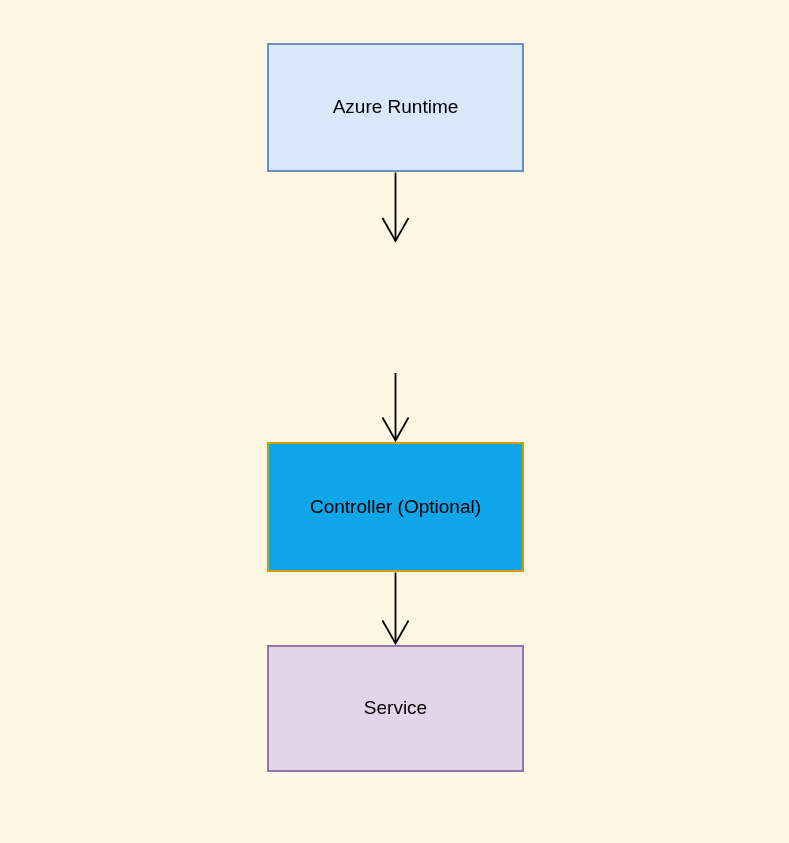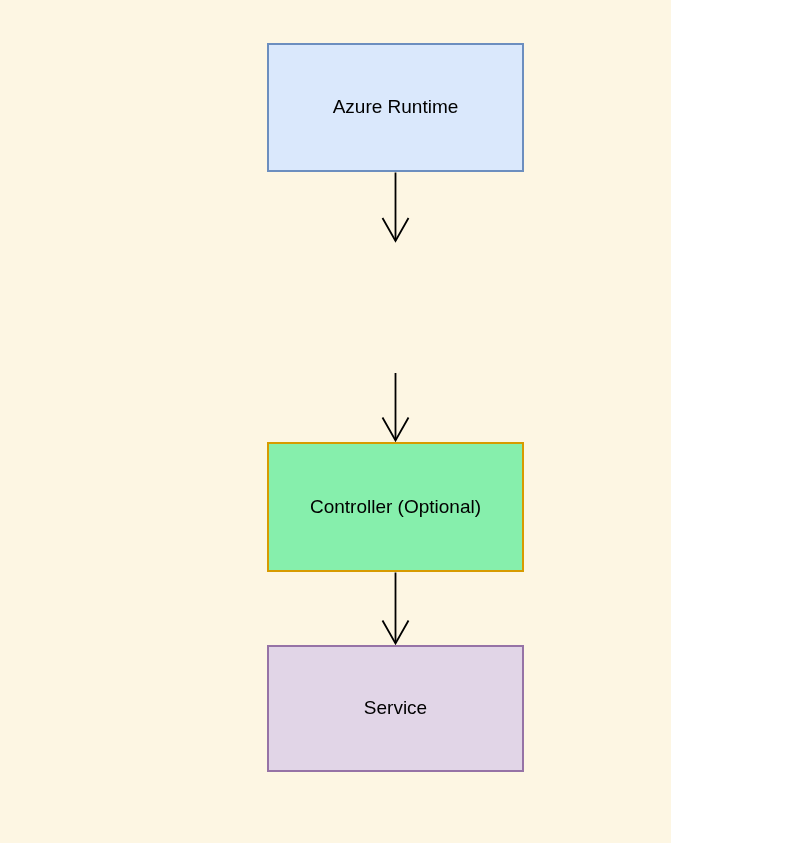--- a/index.html
+++ b/index.html
@@ -4,21 +4,21 @@
 <style>
   html, body {
     margin: 0;
     padding: 0;
   }
   body {
     font-family: "Liberation Sans", sans-serif;
   }
   .canvas {
     position: relative;
-    width: 671px;
+    width: 789px;
     height: 843px;
     overflow: hidden;
     background: #FDF6E3; 
   }
   .edges {
     position: absolute;
     left: 0;
     top: 0;
     width: 789px;
     height: 843px;
@@ -72,21 +72,21 @@
       <line x1="395.5" y1="572.5" x2="395.5" y2="643" style="stroke: rgb(0, 0, 0);"></line>
       <path d="M 382.5 620.5 L 395.5 643.5 L 408.5 620.5" style="stroke: rgb(0, 0, 0);"></path>
     </g>
   </svg>
 
   <div class="node node-0" style="background: rgb(218, 232, 252); border-color: rgb(108, 142, 191);">
     <span class="node-label">Azure Runtime</span>
   </div>
 
 
-  <div class="node node-2" style="background: #86efac; border-color: rgb(215, 155, 0); text-align: center;">
+  <div class="node node-2" style="background: #0ea5e9; border-color: rgb(215, 155, 0); text-align: center;">
     <span class="node-label">Controller (Optional)</span>
   </div>
 
   <div class="node node-3" style="background: rgb(225, 213, 231); border-color: rgb(150, 115, 166);">
     <span class="node-label">Service</span>
   </div>
 
 </div>
 
 </body></html>

